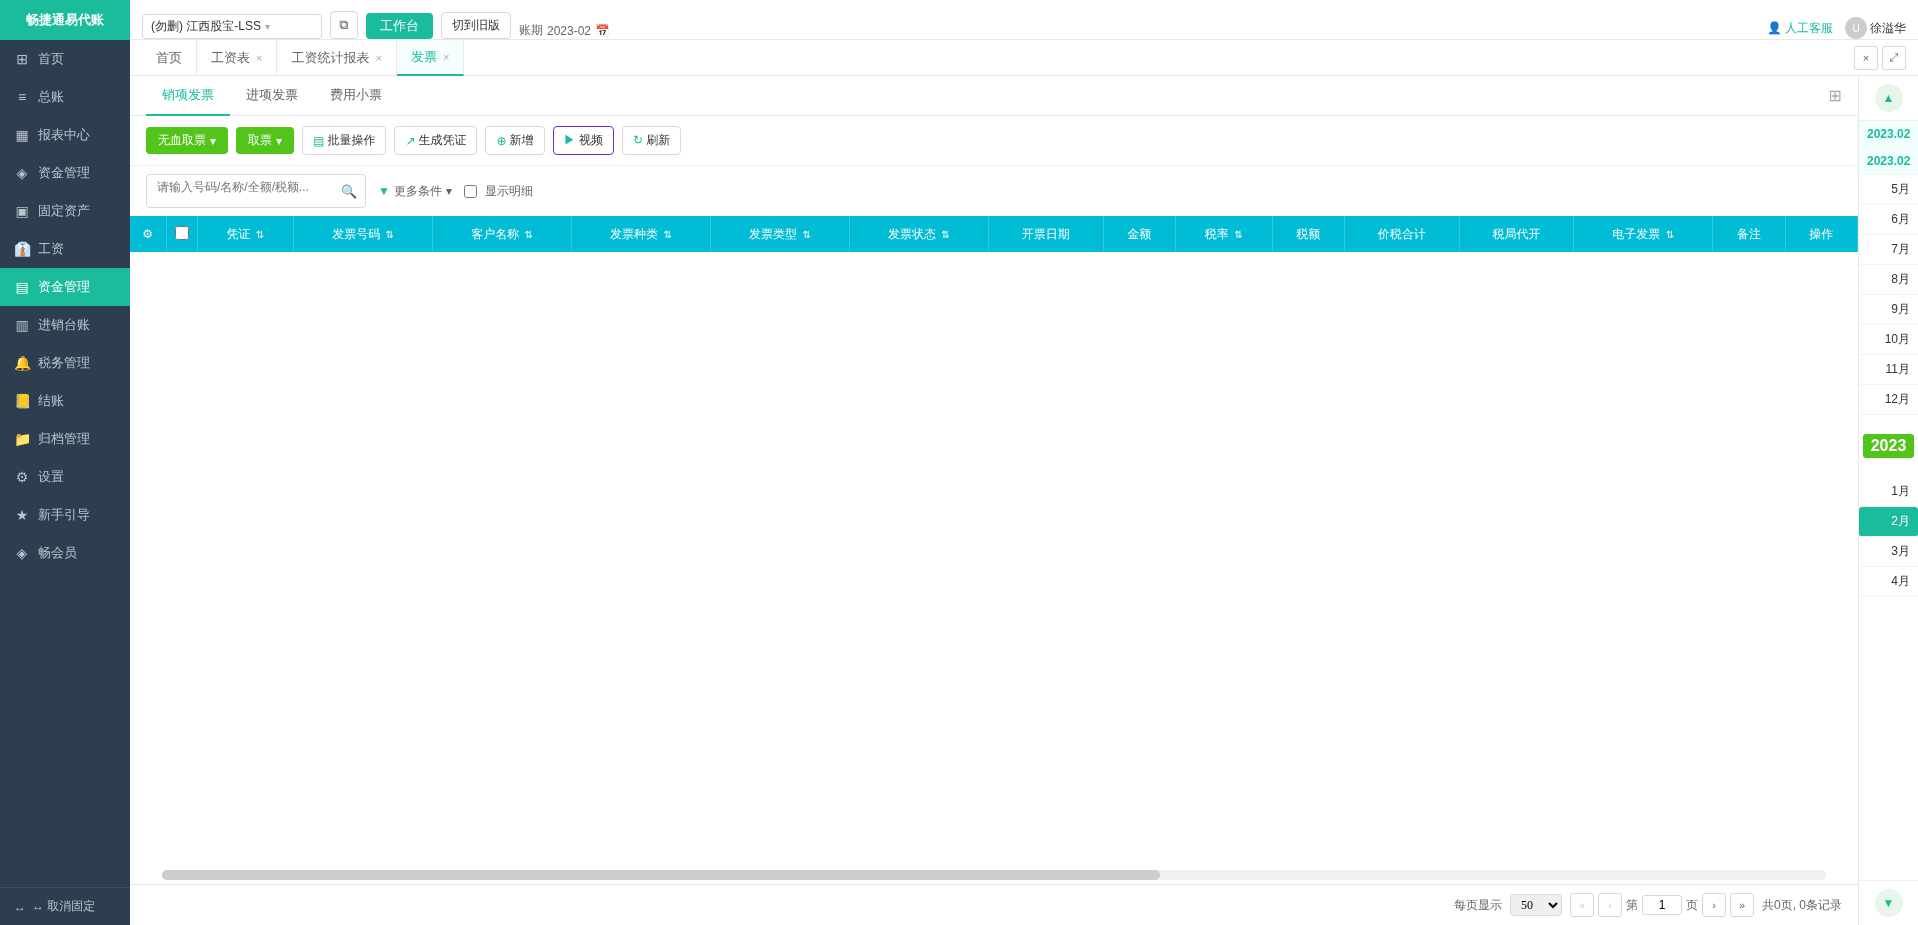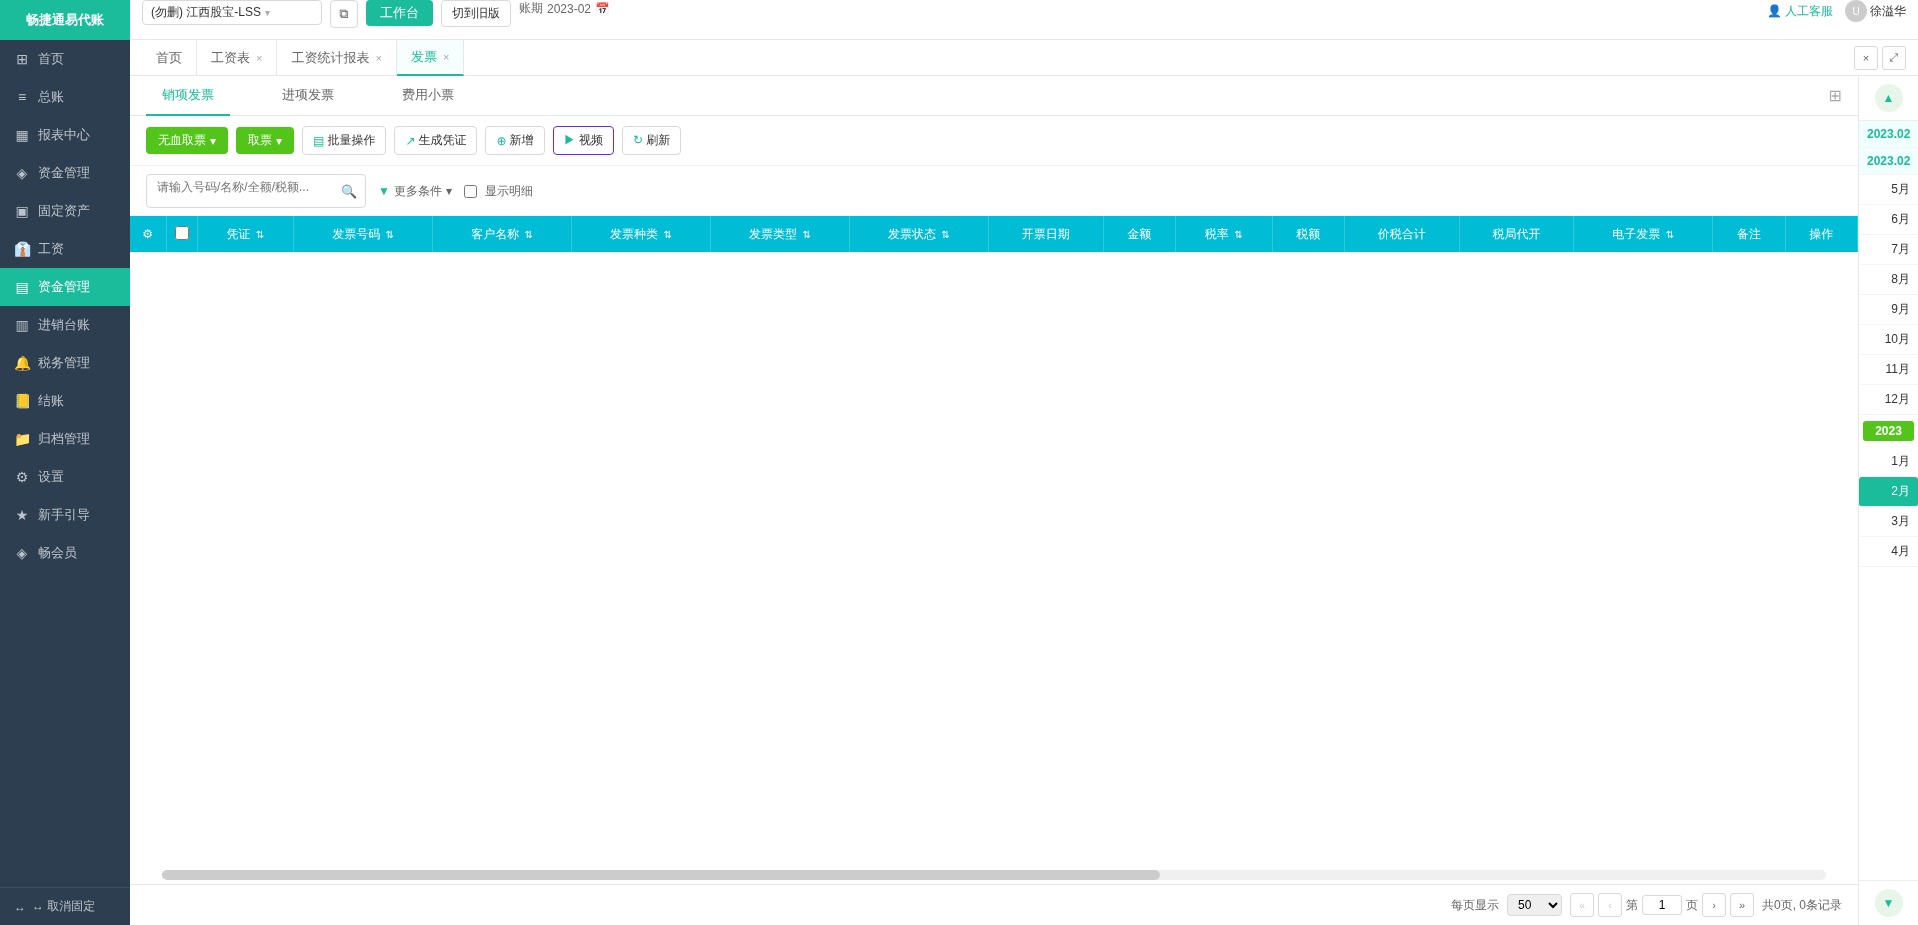--- a/index.html
+++ b/index.html
@@ -11,21 +11,21 @@
     .sidebar-menu { flex: 1; overflow-y: auto; }
     .sidebar-item { display: flex; align-items: center; padding: 10px 14px; color: #bdc3cb; cursor: pointer; font-size: 13px; gap: 8px; }
     .sidebar-item.active { background: #1abc9c; color: white; }
     .sidebar-item .icon { font-size: 14px; width: 16px; text-align: center; }
     .sidebar-footer { padding: 10px 14px; color: #bdc3cb; font-size: 12px; cursor: pointer; border-top: 1px solid #3d5166; display: flex; align-items: center; gap: 6px; }
 
     
     .main { flex: 1; display: flex; flex-direction: column; overflow: hidden; position: relative; }
 
     
-    .topbar { height: 40px; background: #fff; display: flex; align-items: flex-start; padding: 0 12px; gap: 8px; border-bottom: 1px solid #e8e8e8; flex-shrink: 0; }
+    .topbar { height: 40px; background: #fff; display: flex; align-items: flex-end; padding: 0 12px; gap: 8px; border-bottom: 1px solid #e8e8e8; flex-shrink: 0; }
     .company-selector { display: flex; align-items: center; gap: 4px; border: 1px solid #d9d9d9; border-radius: 4px; padding: 3px 8px; cursor: pointer; font-size: 12px; color: #333; background: #fff; min-width: 180px; }
     .company-selector .arrow { color: #aaa; font-size: 10px; }
     .icon-copy { width: 28px; height: 28px; border: 1px solid #d9d9d9; border-radius: 4px; display: flex; align-items: center; justify-content: center; cursor: pointer; color: #666; font-size: 13px; }
     .btn-workspace { background: #1abc9c; color: white; border: none; border-radius: 4px; padding: 4px 14px; cursor: pointer; font-size: 13px; }
     .btn-old-version { background: #fff; color: #333; border: 1px solid #d9d9d9; border-radius: 4px; padding: 4px 10px; cursor: pointer; font-size: 12px; }
     .period-label { font-size: 12px; color: #666; display: flex; align-items: center; gap: 4px; }
     .topbar-right { margin-left: auto; display: flex; align-items: center; gap: 12px; }
     .topbar-right .service { color: #1abc9c; font-size: 12px; cursor: pointer; display: flex; align-items: center; gap: 3px; }
     .topbar-right .user { color: #333; font-size: 12px; cursor: pointer; display: flex; align-items: center; gap: 3px; }
 
@@ -37,21 +37,21 @@
     .tabs-right { margin-left: auto; display: flex; align-items: center; gap: 4px; padding-right: 12px; }
     .tab-action-btn { width: 24px; height: 24px; border: 1px solid #d9d9d9; border-radius: 3px; display: flex; align-items: center; justify-content: center; cursor: pointer; font-size: 11px; color: #666; background: #fff; }
 
     
     .content { flex: 1; display: flex; overflow: hidden; background: #fff; }
 
     
     .invoice-panel { flex: 1; display: flex; flex-direction: column; overflow: hidden; padding: 0; }
 
     
-    .sub-tabs { display: flex; align-items: center; border-bottom: 1px solid #e8e8e8; padding: 0 16px; height: 40px; flex-shrink: 0; gap: 36px; }
+    .sub-tabs { display: flex; align-items: center; border-bottom: 1px solid #e8e8e8; padding: 0 16px; height: 40px; flex-shrink: 0; }
     .sub-tab { padding: 0 16px; height: 40px; display: flex; align-items: center; font-size: 13px; color: #666; cursor: pointer; border-bottom: 2px solid transparent; }
     .sub-tab.active { color: #1abc9c; border-bottom: 2px solid #1abc9c; }
     .sub-tabs-right { margin-left: auto; display: flex; align-items: center; gap: 8px; }
 
     
     .toolbar { display: flex; align-items: center; gap: 8px; padding: 10px 16px; flex-shrink: 0; border-bottom: 1px solid #f0f0f0; }
     .btn-no-invoice { background: #52c41a; color: white; border: none; border-radius: 4px; padding: 5px 12px; cursor: pointer; font-size: 12px; display: flex; align-items: center; gap: 4px; }
     .btn-invoice { background: #52c41a; color: white; border: none; border-radius: 4px; padding: 5px 12px; cursor: pointer; font-size: 12px; display: flex; align-items: center; gap: 4px; }
     .btn-action { background: #fff; color: #333; border: 1px solid #d9d9d9; border-radius: 4px; padding: 5px 10px; cursor: pointer; font-size: 12px; display: flex; align-items: center; gap: 3px; }
     .btn-new { background: #fff; color: #333; border: 1px solid #d9d9d9; border-radius: 4px; padding: 5px 10px; cursor: pointer; font-size: 12px; display: flex; align-items: center; gap: 3px; }
@@ -75,21 +75,21 @@
     .data-table thead th { padding: 0 8px; text-align: center; font-weight: normal; white-space: nowrap; border-right: 1px solid rgba(255,255,255,0.2); }
     .data-table thead th .sort-icon { font-size: 10px; margin-left: 2px; }
 
     
     .empty-state { display: flex; flex-direction: column; align-items: center; justify-content: center; flex: 1; padding: 60px 0; }
     .empty-text { color: #999; font-size: 13px; margin-top: 12px; }
 
     
     .table-footer { display: flex; align-items: center; justify-content: flex-end; padding: 8px 16px; border-top: 1px solid #e8e8e8; flex-shrink: 0; gap: 8px; }
     .page-size-label { font-size: 12px; color: #666; }
-    .page-size-select { border: 1px solid #d9d9d9; border-radius: 4px; padding: 2px 6px; font-size: 12px; }
+    .page-size-select { border: 1px solid #d9d9d9; border-radius: 4px; padding: 2px 6px; font-size: 12px; font-family: Liberation Serif, serif; }
     .pagination { display: flex; align-items: center; gap: 4px; font-size: 12px; color: #666; }
     .pagination .page-btn { width: 24px; height: 24px; border: 1px solid #d9d9d9; border-radius: 3px; display: flex; align-items: center; justify-content: center; cursor: pointer; font-size: 11px; background: #fff; }
     .pagination .page-btn.disabled { color: #ccc; cursor: not-allowed; }
     .pagination .page-input { width: 40px; border: 1px solid #d9d9d9; border-radius: 3px; text-align: center; padding: 2px; font-size: 12px; }
     .total-text { font-size: 12px; color: #666; }
 
     
     .bottom-bar { height: 36px; background: #fff; border-top: 1px solid #e8e8e8; display: flex; align-items: center; padding: 0 16px; flex-shrink: 0; gap: 16px; }
     .bottom-check { display: flex; align-items: center; gap: 4px; font-size: 12px; color: #666; }
     .bottom-count { font-size: 12px; color: #666; }
@@ -408,21 +408,21 @@
       <div class="date-panel-item" style="color:#1abc9c;font-weight:bold;text-align:center;background:#f0fffe;">2023.02</div>
       <div class="date-panel-item" style="color:#1abc9c;font-weight:bold;text-align:center;background:#f0fffe;">2023.02</div>
       <div class="date-panel-item">5月</div>
       <div class="date-panel-item">6月</div>
       <div class="date-panel-item">7月</div>
       <div class="date-panel-item">8月</div>
       <div class="date-panel-item">9月</div>
       <div class="date-panel-item">10月</div>
       <div class="date-panel-item">11月</div>
       <div class="date-panel-item">12月</div>
-      <div style="background:#52c41a;color:white;text-align:center;padding:3px 4px;font-size:12px;font-weight:bold;margin:6px 4px;border-radius:3px;">2023</div>
+      <div style="background:#52c41a;color:white;text-align:center;padding:3px 4px;font-size:16px;font-weight:bold;margin:19px 4px;border-radius:3px;">2023</div>
       <div class="date-panel-item">1月</div>
       <div class="date-panel-item active">2月</div>
       <div class="date-panel-item">3月</div>
       <div class="date-panel-item">4月</div>
       <div style="display:flex;align-items:center;justify-content:center;padding:4px;border-top:1px solid #eee;margin-top:auto;">
         <div class="date-nav-btn">
           <span style="font-size:12px;color:#1abc9c;">▼</span>
         </div>
       </div>
     </div>

